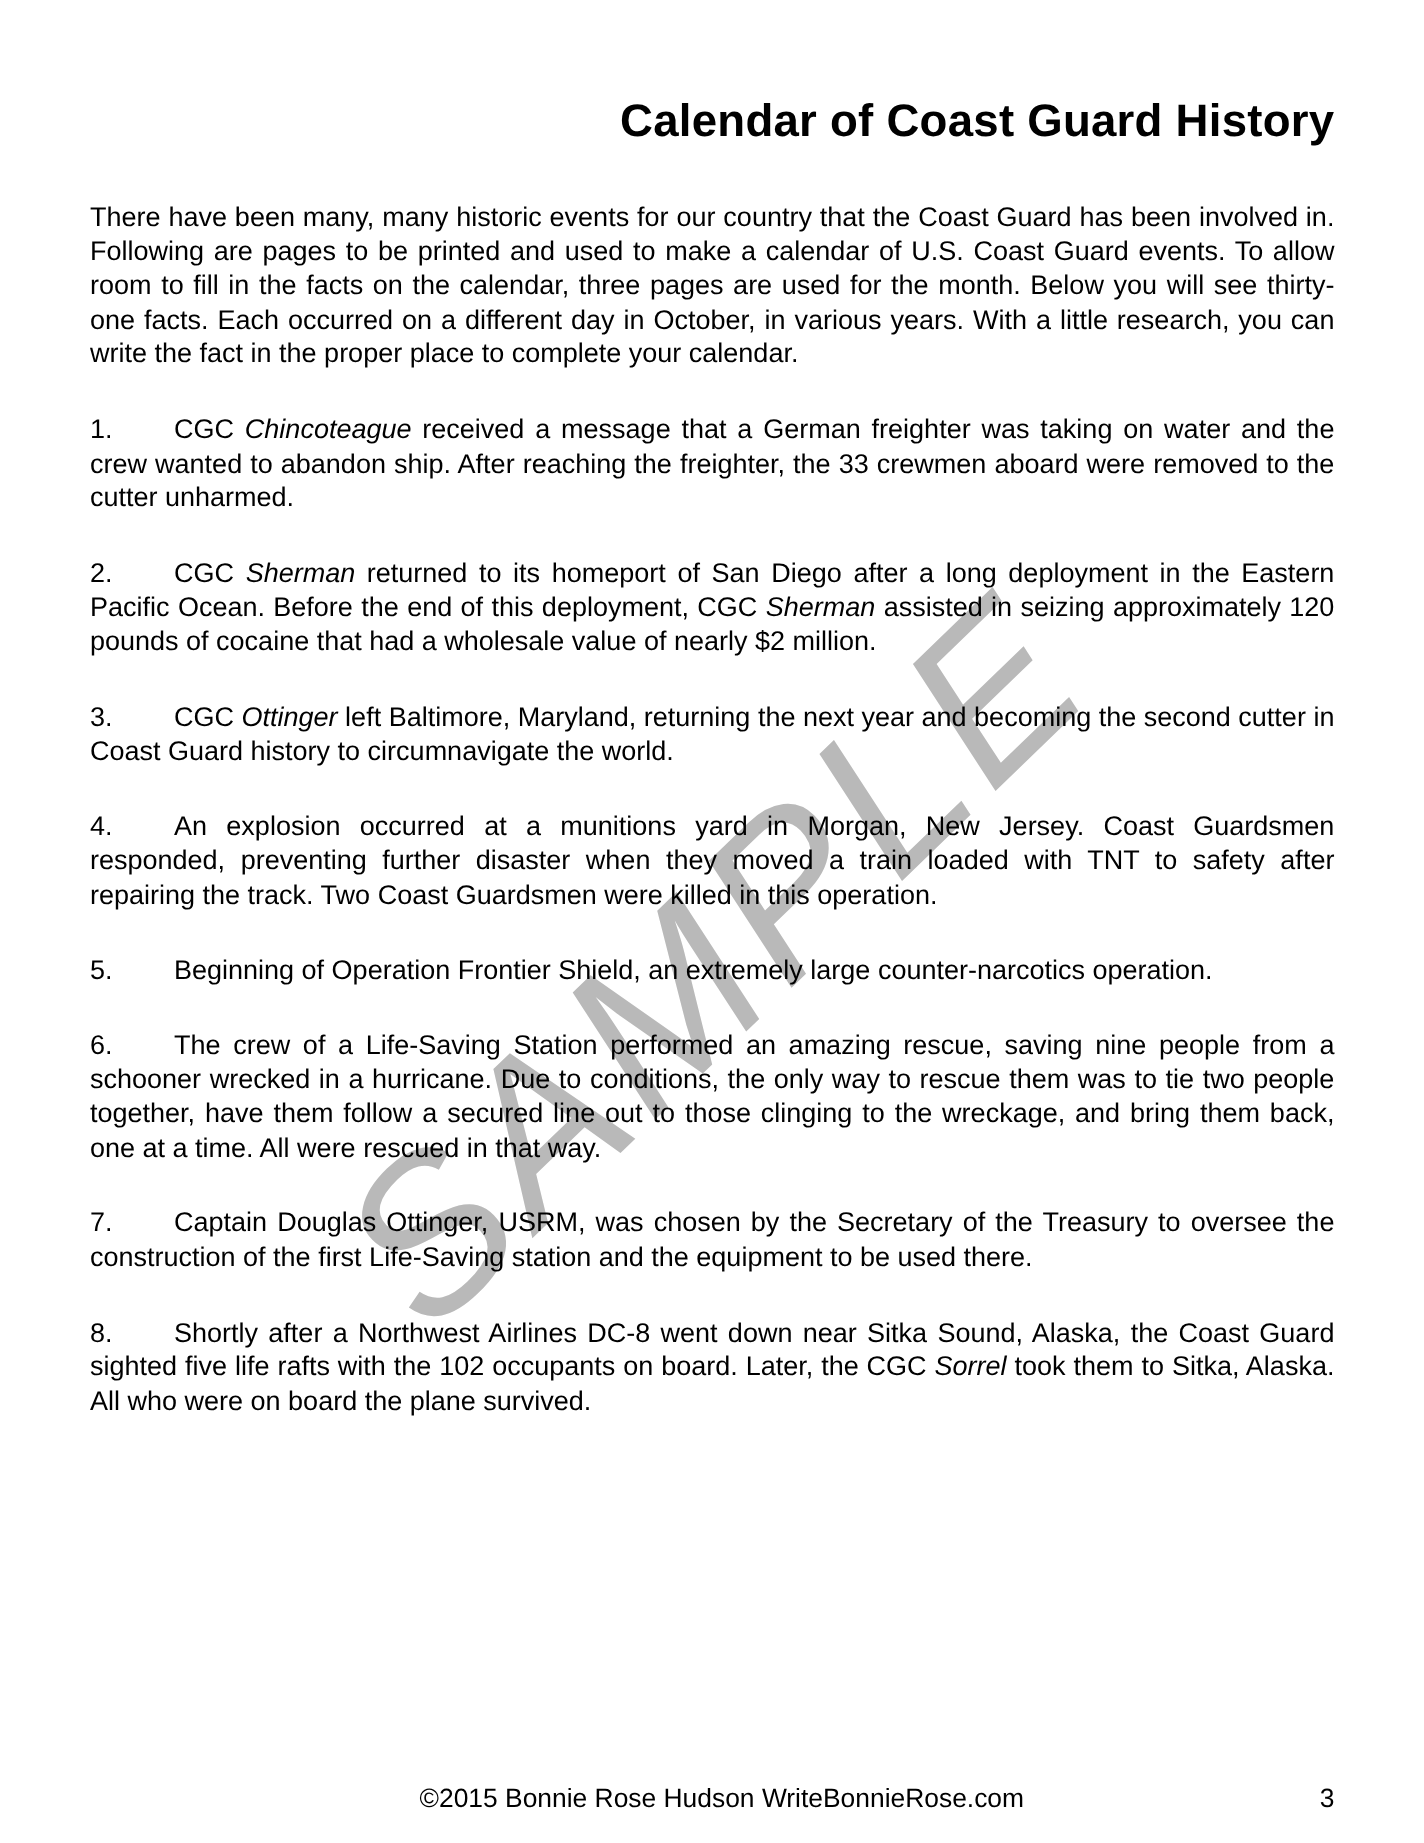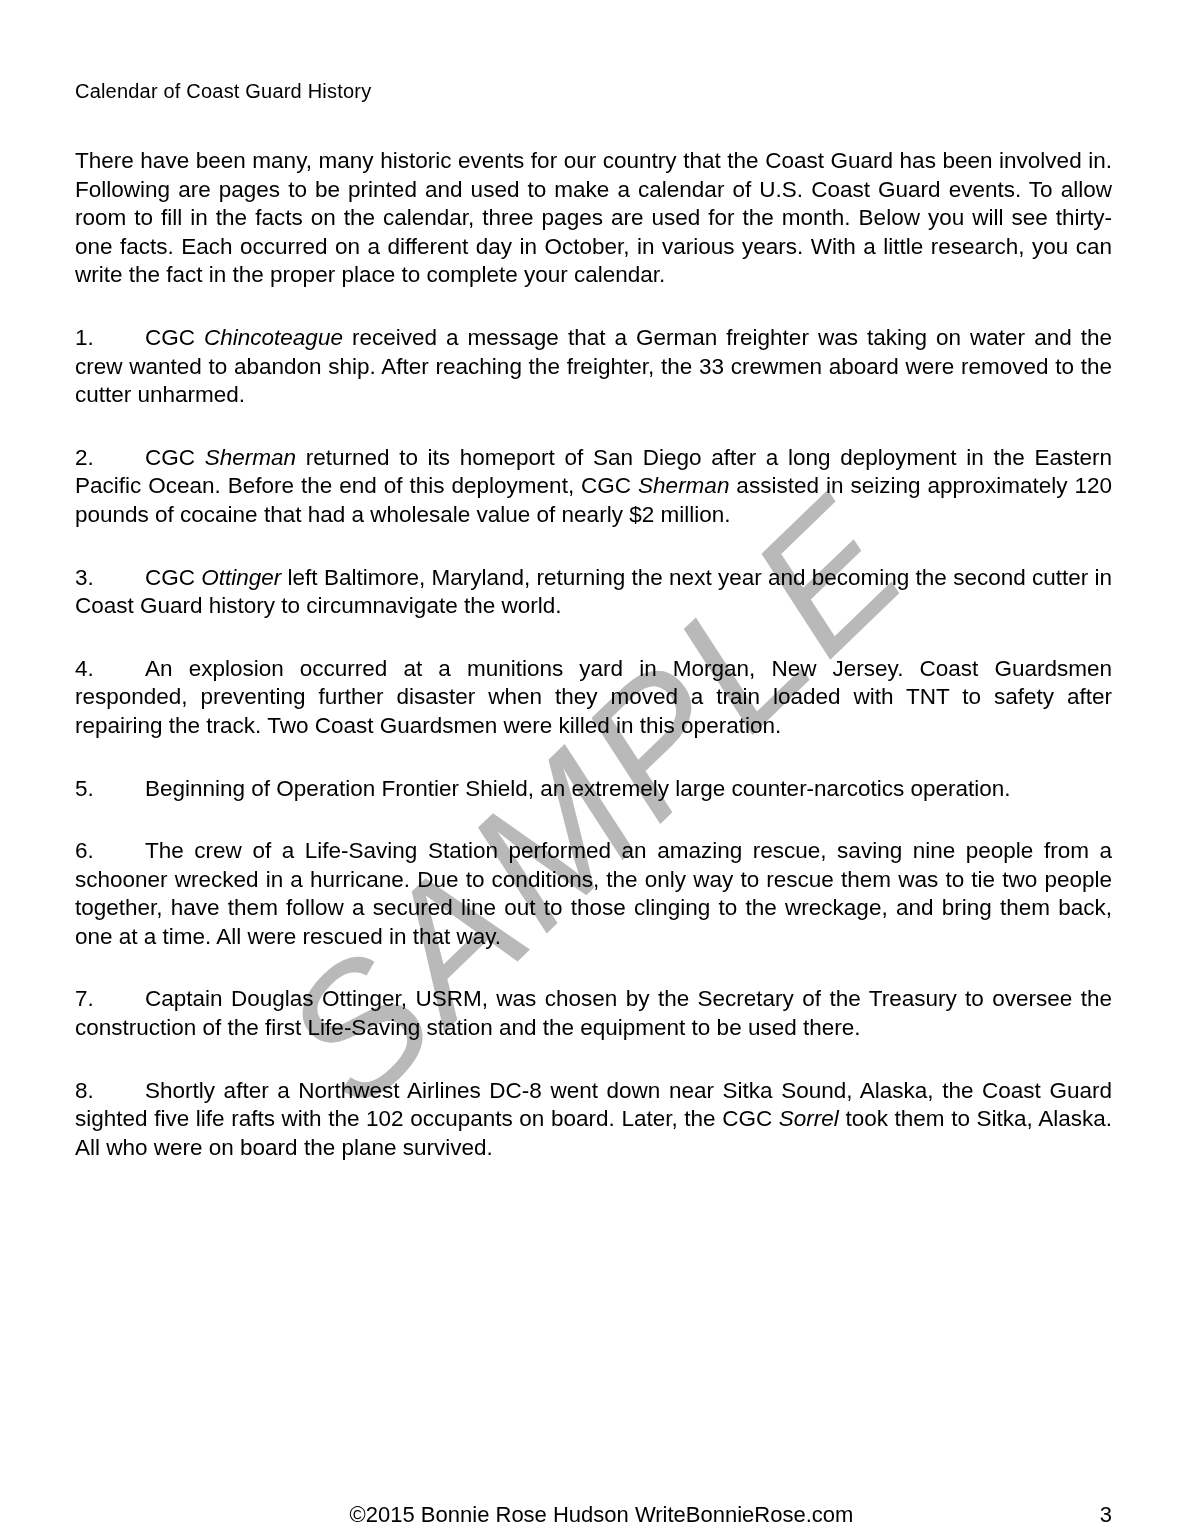--- a/index.html
+++ b/index.html
@@ -29,23 +29,23 @@
     user-select: none;
   }
   .content {
     position: absolute;
     left: 75px;
     right: 75px;
     top: 80px;
     z-index: 1;
   }
   h1.title {
-    font-size: 20px;
-    font-weight: 400;
-    text-align: left;
+    font-size: 38px;
+    font-weight: 700;
+    text-align: right;
     margin: 0 0 44px 0;
     letter-spacing: 0.2px;
   }
   p.intro, p.fact {
     font-size: 22.5px;
     line-height: 28.6px;
     text-align: justify;
     margin: 0 0 34px 0;
   }
   p.intro { }
@@ -56,21 +56,20 @@
   }
   .fact-text em { }
   .footer {
     position: absolute;
     left: 91px;
     right: 75px;
     top: 1486px;
     font-size: 22px;
     text-align: center;
     z-index: 1;
-    margin-top: 16px;
   }
   .page-num {
     position: absolute;
     right: 0;
     top: 0;
   }
 </style>
 </head>
 <body>
 

